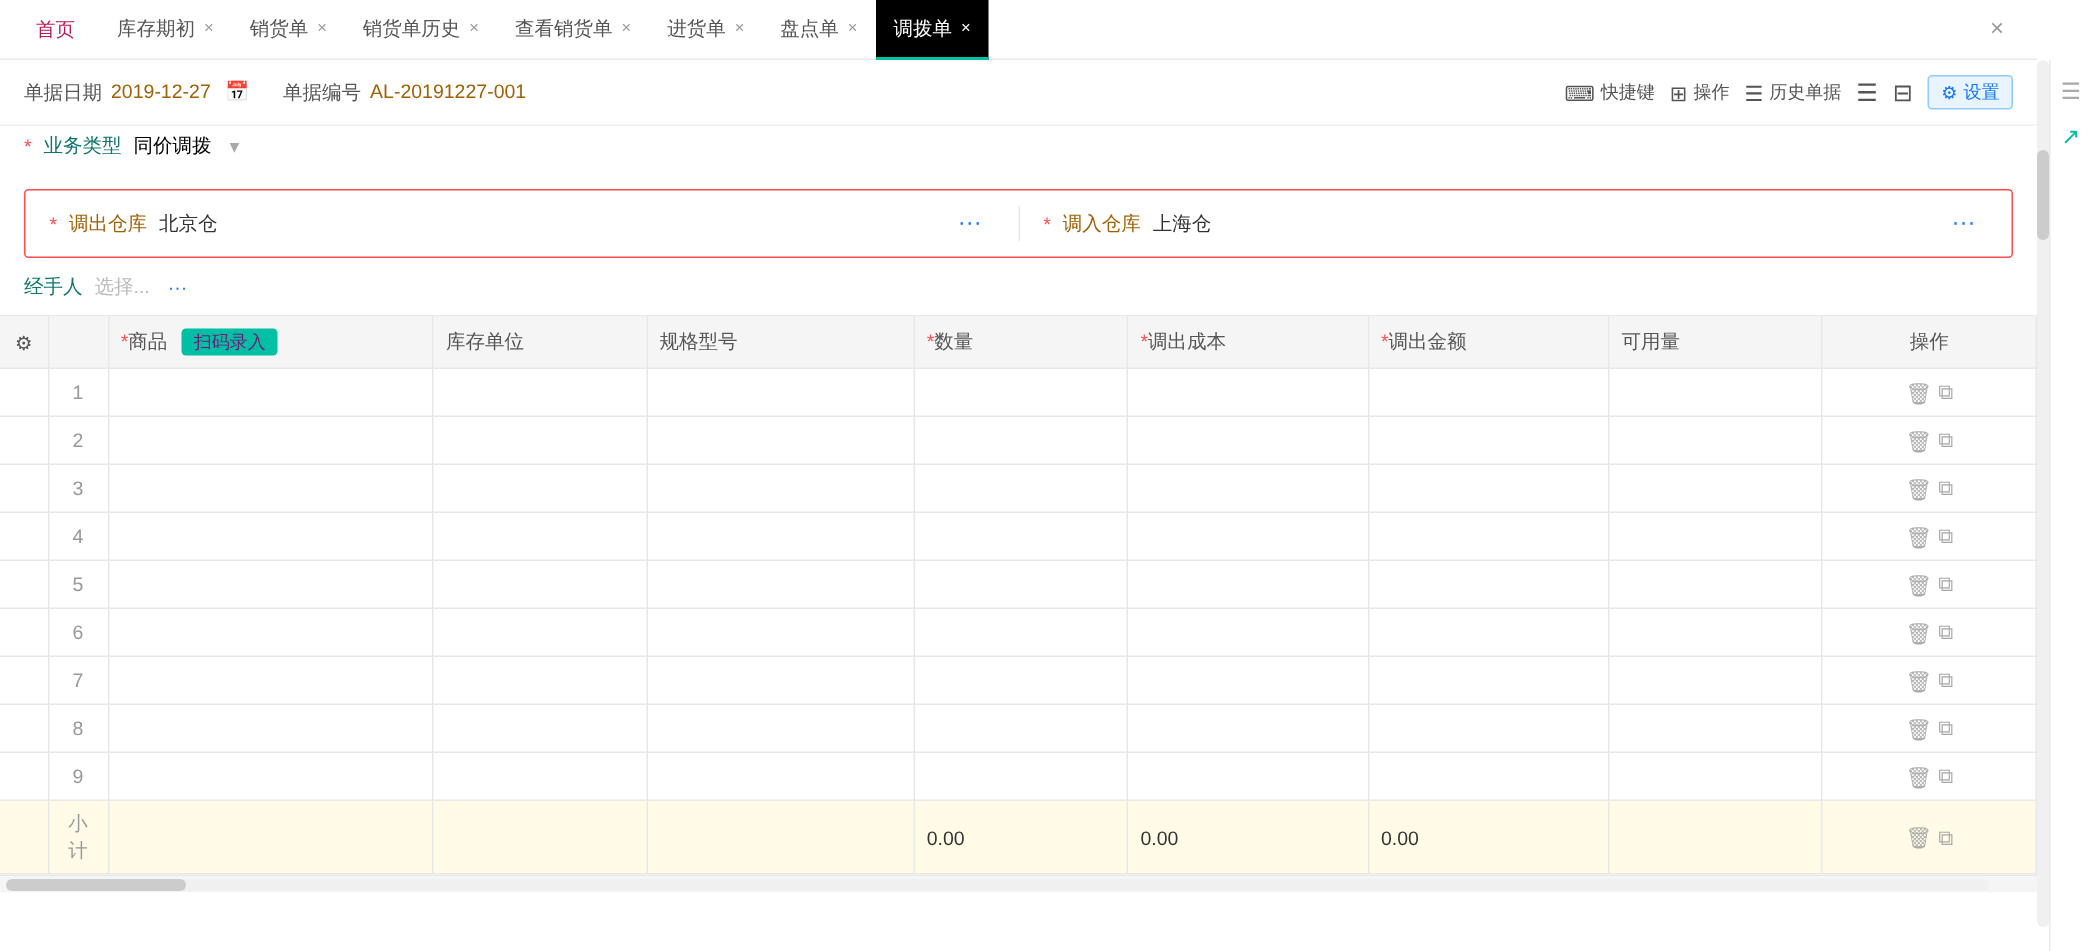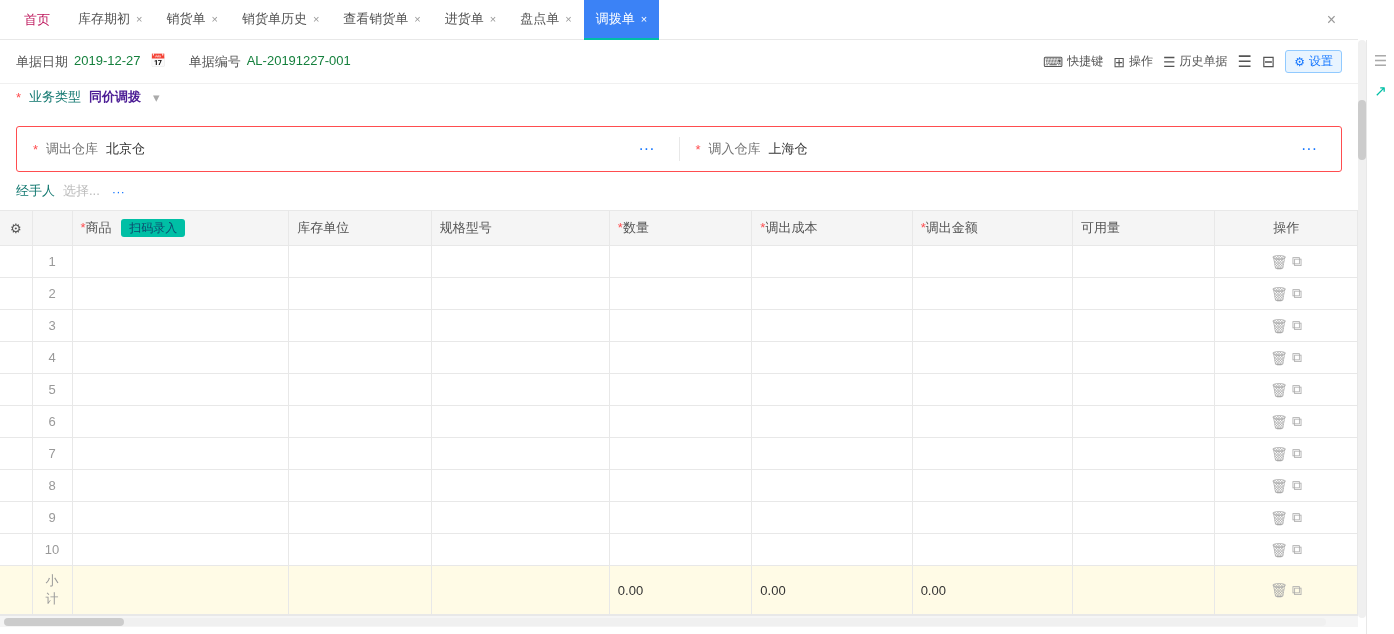--- a/index.html
+++ b/index.html
@@ -14,21 +14,21 @@
       padding: 0 8px;
     }
     .tab-item {
       display: flex; align-items: center;
       padding: 0 12px; height: 40px; cursor: pointer;
       font-size: 13px; color: #555;
       border-bottom: 2px solid transparent;
       white-space: nowrap;
     }
     .tab-item.active {
-      color: #fff; background: #3b82f6;
+      color: #fff; background: #000000;
       border-bottom: 2px solid #00bfa5;
     }
     .tab-item .tab-close {
       margin-left: 6px; color: #999; font-size: 11px; cursor: pointer;
     }
     .tab-item.active .tab-close { color: #fff; }
     .tab-home { padding: 0 16px; color: #be185d; font-size: 13px; cursor: pointer; }
     .window-close {
       margin-left: auto; padding: 0 14px; font-size: 16px; color: #999; cursor: pointer;
     }
@@ -36,21 +36,21 @@
     
     .form-header {
       display: flex; align-items: center;
       padding: 10px 16px;
       border-bottom: 1px solid #f0f0f0;
       background: #fff;
     }
     .form-header-left { display: flex; align-items: flex-start; gap: 6px; }
     .form-header-right { margin-left: auto; display: flex; align-items: center; gap: 10px; }
     .field-label { color: #555; font-size: 13px; }
-    .field-value { color: #15803d; font-size: 13px; }
+    .field-value { color: #a16207; font-size: 13px; }
     .calendar-icon { color: #aaa; margin-left: 4px; cursor: pointer; }
     .toolbar-btn {
       display: flex; align-items: center; gap: 4px;
       color: #555; font-size: 12px; cursor: pointer;
     }
     .toolbar-btn .icon { font-size: 14px; }
     .settings-btn-blue {
       background: #e8f4ff; border: 1px solid #91caff; color: #1677ff; border-radius: 3px;
       padding: 2px 8px; cursor: pointer; font-size: 12px; display: flex; align-items: center; gap: 4px;
     }
@@ -60,33 +60,33 @@
       margin: 10px 16px;
       border: 1.5px solid #ff4d4f;
       border-radius: 3px;
       padding: 10px 16px;
       display: flex; align-items: center;
     }
     .warehouse-field {
       display: flex; align-items: center; gap: 8px; flex: 1;
     }
     .required-star { color: #ff4d4f; }
-    .wh-label { color: #737373; }
+    .wh-label { color: #a16207; }
     .wh-value { color: #333; font-weight: 500; }
     .more-btn { color: #1677ff; cursor: pointer; font-size: 16px; margin-left: auto; padding: 0 8px; }
     .warehouse-divider { width: 1px; background: #e8e8e8; height: 24px; margin: 0 16px; }
 
     
     .biz-row {
       display: flex; align-items: center;
       padding: 4px 16px 10px 16px;
       gap: 8px;
     }
     .biz-label { color: #0f766e; }
-    .biz-value { color: #4c1d95; font-weight: bold; }
+    .biz-value { color: #000000; }
     .dropdown-arrow { color: #aaa; margin-left: 4px; cursor: pointer; }
     .person-row {
       display: flex; align-items: center;
       padding: 0 16px 10px 16px;
       gap: 8px;
     }
     .person-placeholder { color: #bbb; }
     .person-more { color: #1677ff; margin-left: 4px; cursor: pointer; }
 
     
@@ -111,21 +111,21 @@
       font-size: 13px; color: #333; height: 32px;
     }
     tbody tr:nth-child(odd) { background: #fff; }
     tbody tr:nth-child(even) { background: #fff; }
     tbody tr.subtotal td { background: #fffbe6; font-weight: 500; }
     .row-num { color: #999; text-align: center; width: 32px; }
     .ops-cell { display: flex; gap: 4px; align-items: center; justify-content: center; }
     .icon-btn { color: #aaa; cursor: pointer; font-size: 14px; }
     .gear-th { width: 32px; text-align: center; }
     .scan-btn {
-      background: #00bfa5; color: #0c4a6e; border-radius: 3px;
+      background: #00bfa5; color: #701a75; border-radius: 3px;
       padding: 2px 8px; font-size: 12px; cursor: pointer; margin-left: 6px;
     }
 
     
     .right-panel {
       position: fixed; right: 0; top: 40px; bottom: 0;
       width: 28px; background: #fff; border-left: 1px solid #e8e8e8;
       display: flex; flex-direction: column; align-items: center;
       gap: 12px; padding-top: 12px;
     }
@@ -440,37 +440,20 @@
       <td class="col-cost"></td>
       <td class="col-amount"></td>
       <td class="col-avail"></td>
       <td class="col-ops">
         <div class="ops-cell">
           <span class="icon-btn" title="删除">🗑</span>
           <span class="icon-btn" title="复制">⧉</span>
         </div>
       </td>
     </tr>
-          <tr>
-      <td></td>
-      <td class="row-num">10</td>
-      <td class="col-product"></td>
-      <td class="col-unit"></td>
-      <td class="col-spec"></td>
-      <td class="col-qty"></td>
-      <td class="col-cost"></td>
-      <td class="col-amount"></td>
-      <td class="col-avail"></td>
-      <td class="col-ops">
-        <div class="ops-cell">
-          <span class="icon-btn" title="删除">🗑</span>
-          <span class="icon-btn" title="复制">⧉</span>
-        </div>
-      </td>
-    </tr>
           <tr class="subtotal">
       <td></td>
       <td class="row-num">小计</td>
       <td class="col-product"></td>
       <td class="col-unit"></td>
       <td class="col-spec"></td>
       <td class="col-qty">0.00</td>
       <td class="col-cost">0.00</td>
       <td class="col-amount">0.00</td>
       <td class="col-avail"></td>

